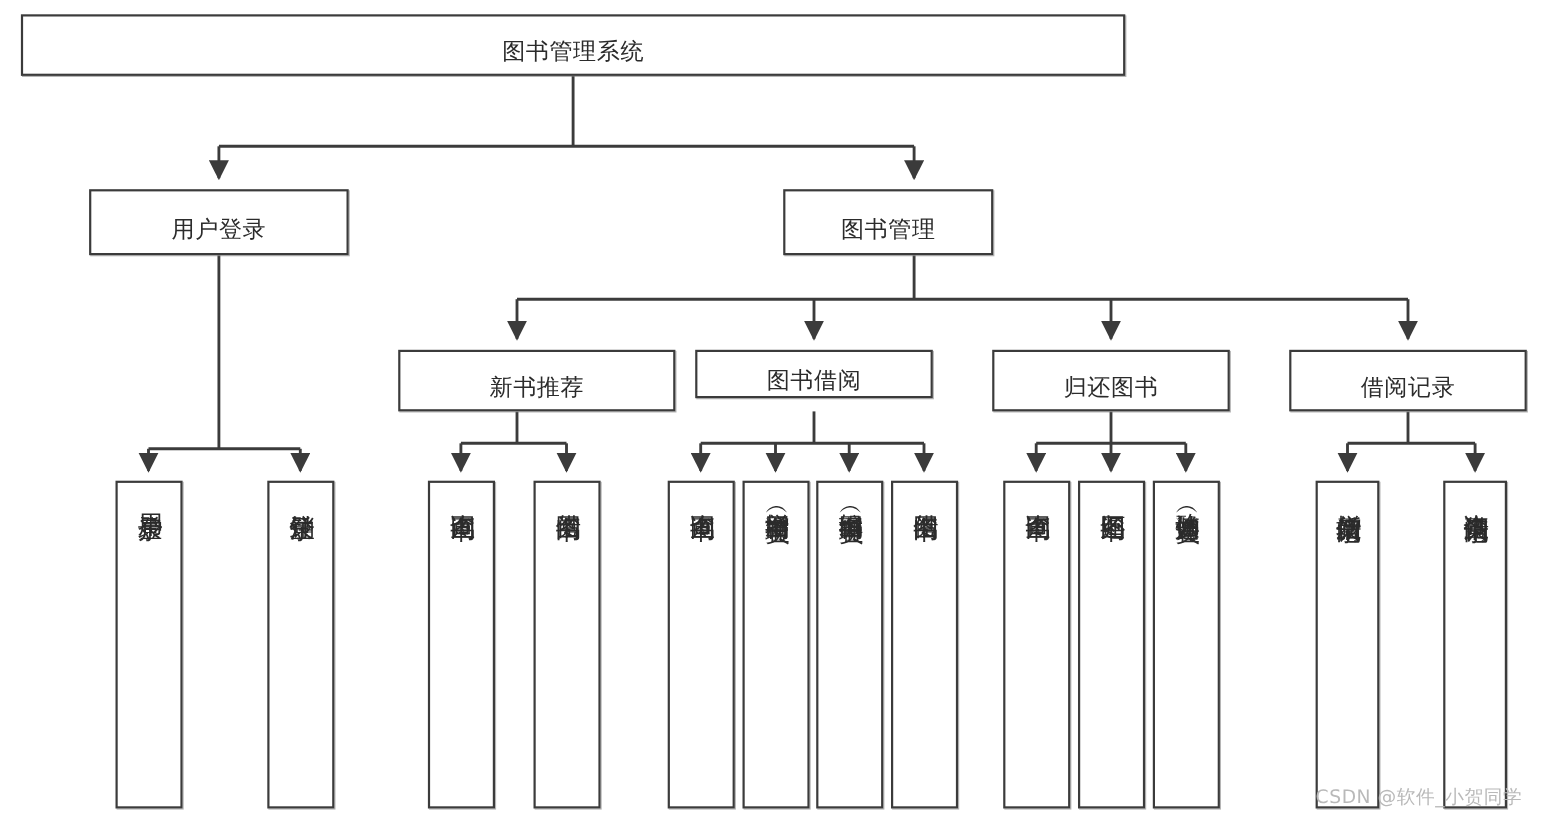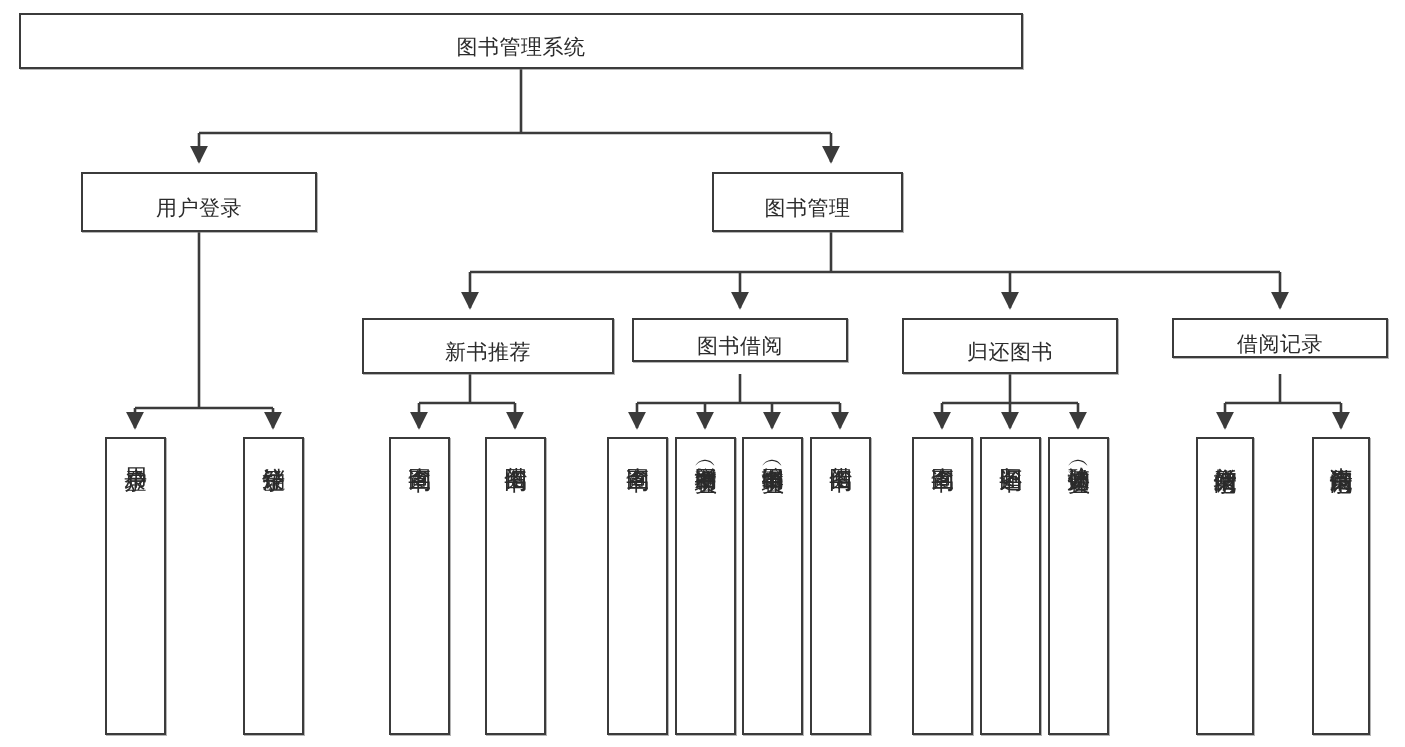--- a/index.html
+++ b/index.html
@@ -141,21 +141,21 @@
 
   <div class="node horizontal" style="left:362px; top:318px; width:252px; height:56px;">
     <span class="label">新书推荐</span>
   </div>
   <div class="node horizontal" style="left:632px; top:318px; width:216px; height:44px;">
     <span class="label">图书借阅</span>
   </div>
   <div class="node horizontal" style="left:902px; top:318px; width:216px; height:56px;">
     <span class="label">归还图书</span>
   </div>
-  <div class="node horizontal" style="left:1172px; top:318px; width:216px; height:40px;">
+  <div class="node horizontal" style="left:1172px; top:318px; width:216px; height:56px;">
     <span class="label">借阅记录</span>
   </div>
 
   <div class="node vertical" style="left:105px; top:437px; width:61px; height:298px;">
     <span class="label">用户登录</span>
   </div>
   <div class="node vertical" style="left:243px; top:437px; width:61px; height:298px;">
     <span class="label">注销登录</span>
   </div>
 
@@ -189,14 +189,15 @@
     <span class="label">确认归还（管理员）</span>
   </div>
 
   <div class="node vertical" style="left:1196px; top:437px; width:58px; height:298px;">
     <span class="label">新增借阅记录</span>
   </div>
   <div class="node vertical" style="left:1312px; top:437px; width:58px; height:298px;">
     <span class="label">查询借阅记录</span>
   </div>
 
+  <div id="watermark">CSDN @软件_小贺同学</div>
 
 </div>
 
 </body></html>

